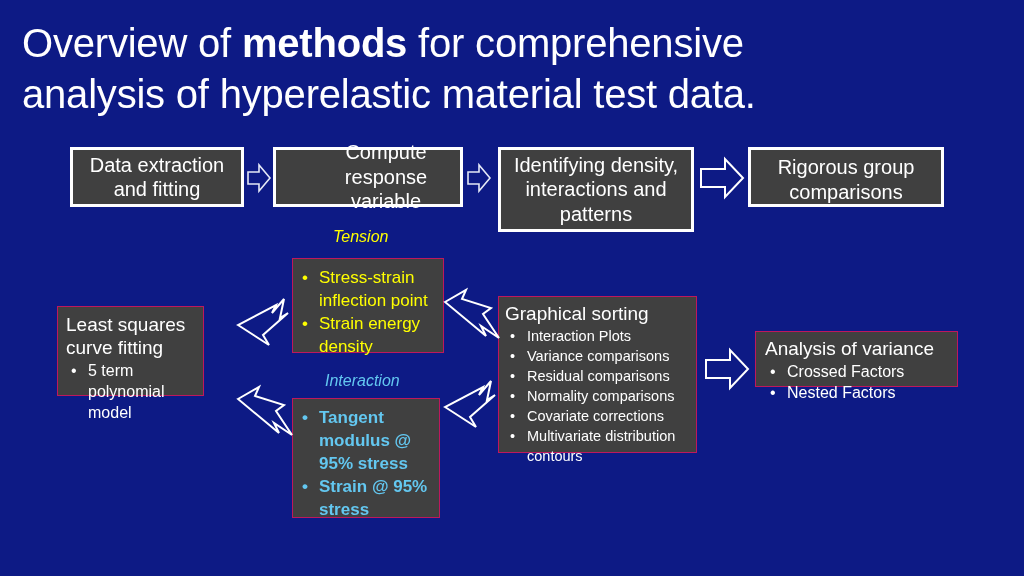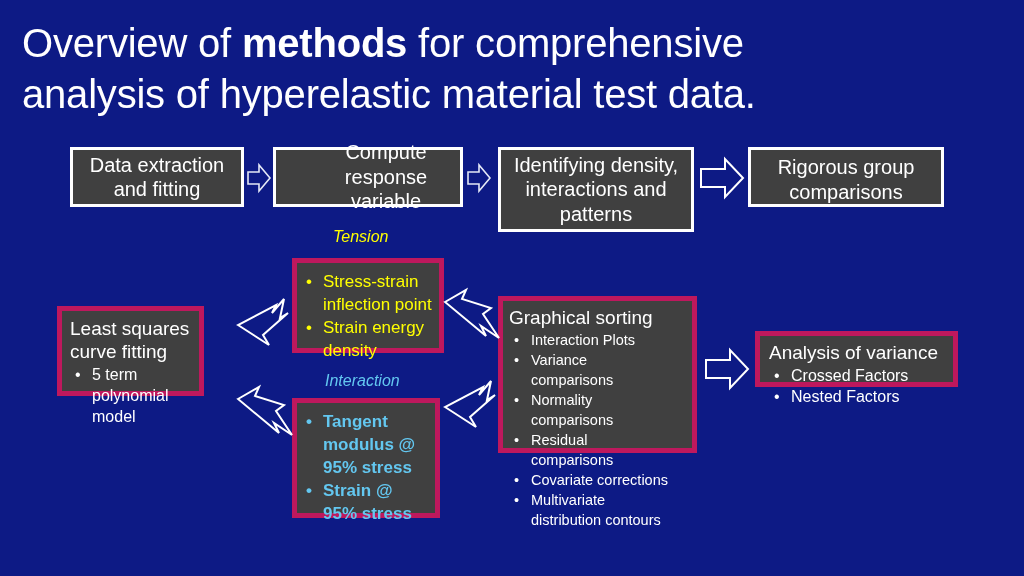--- a/index.html
+++ b/index.html
@@ -38,21 +38,21 @@
   .box {
     position: absolute;
     box-sizing: border-box;
     background: #404040;
     color: #ffffff;
   }
   .box-thick {
     border: 3px solid #ffffff;
   }
   .box-thin {
-    border: 5px solid #be185d;
+    border: 1px solid #be185d;
   }
   .box-center {
     display: flex;
     flex-direction: column;
     align-items: center;
     justify-content: center;
     text-align: center;
   }
   .box-left {
     display: flex;
@@ -195,22 +195,22 @@
       <li>Tangent modulus @ 95% stress</li>
       <li>Strain @ 95% stress</li>
     </ul>
   </div>
 
   <div class="box box-thin box-left" style="left:498px; top:296px; width:199px; height:157px; padding:6px 20px 0 6px;">
     <span class="head">Graphical sorting</span>
     <ul class="bul bul-sm white">
       <li>Interaction Plots</li>
       <li>Variance comparisons</li>
+      <li>Residual comparisons</li>
       <li>Normality comparisons</li>
-      <li>Residual comparisons</li>
       <li>Covariate corrections</li>
       <li>Multivariate distribution contours</li>
     </ul>
   </div>
 
   <div class="box box-thin box-left" style="left:755px; top:331px; width:203px; height:56px; padding:6px 4px 0 9px;">
     <span class="head">Analysis of variance</span>
     <ul class="bul bul-md white">
       <li>Crossed Factors</li>
       <li>Nested Factors</li>

